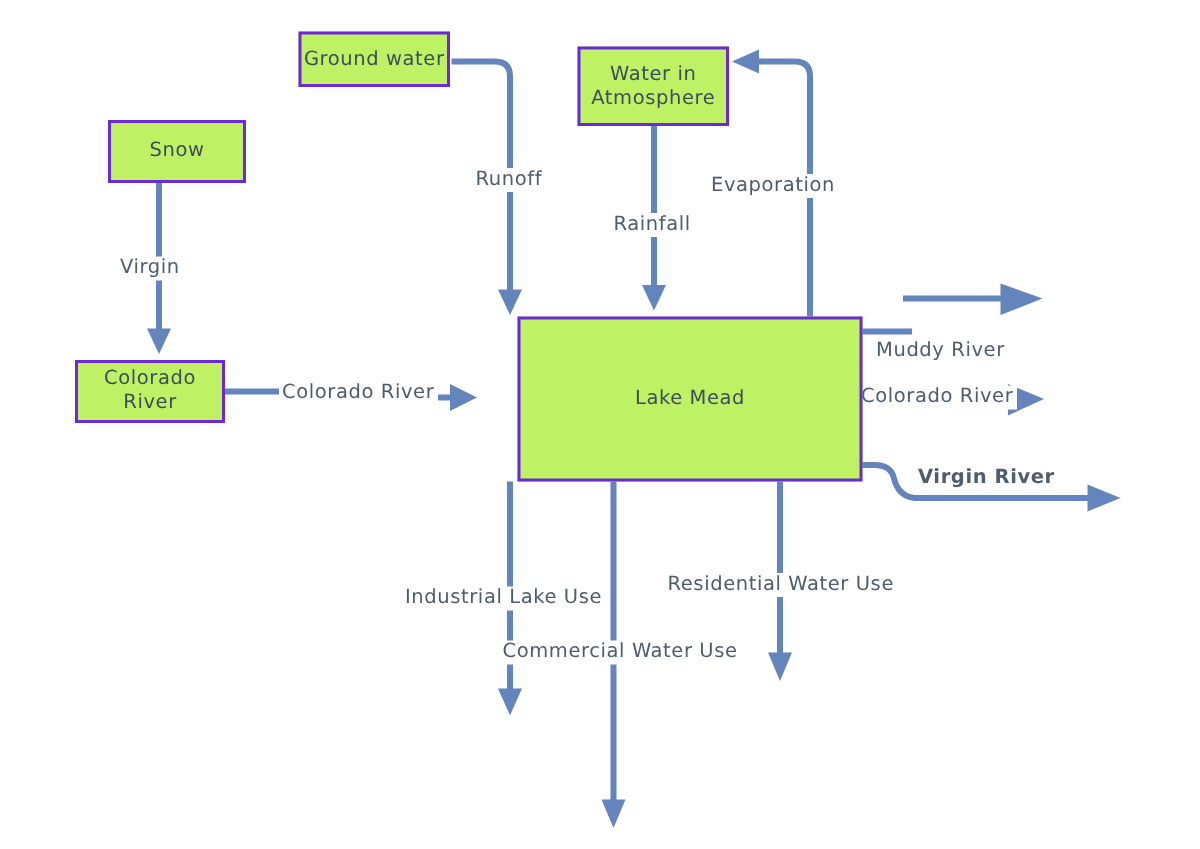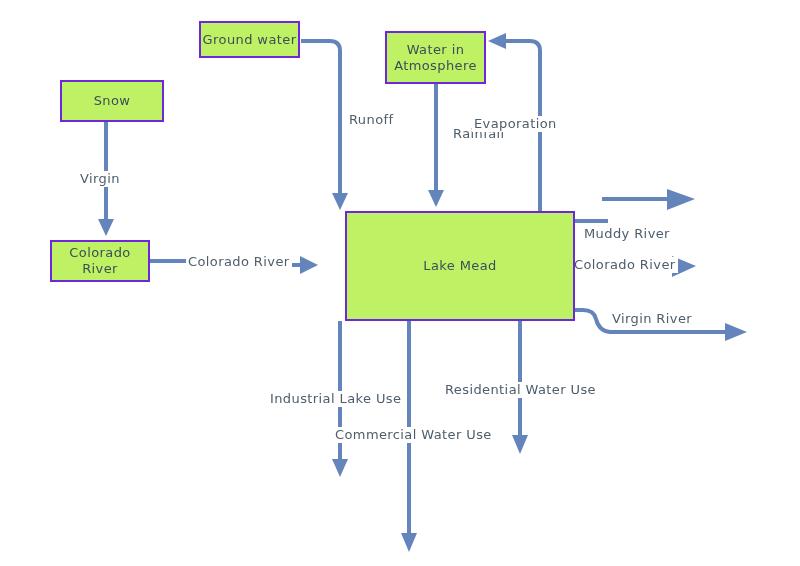--- a/index.html
+++ b/index.html
@@ -52,32 +52,32 @@
     display: flex;
     align-items: center;
     justify-content: center;
     text-align: center;
     line-height: 1.2;
     box-sizing: border-box;
   }
   
   #node-ground-water      { left:199px; top:21px;  width:101px; height:37px; }
   #node-water-atmosphere  { left:385px; top:20px;  width:101px; height:53px;margin-top:11px; }
-  #node-snow              { left:60px;  top:80px;  width:104px; height:42px; }
+  #node-snow              { left:72px;  top:80px;  width:92px; height:42px; }
   #node-colorado-river    { left:50px;  top:240px; width:100px; height:42px; }
   #node-lake-mead         { left:320px; top:211px; width:230px; height:110px;margin-left:25px; }
   
-  #lbl-runoff        { left:315px; top:112px;margin-left:32px; }
-  #lbl-rainfall      { left:407px; top:126px;margin-left:44px; }
+  #lbl-runoff        { left:315px; top:112px; }
+  #lbl-rainfall      { left:407px; top:142px; }
   #lbl-evaporation   { left:472px; top:116px; }
   #lbl-melting       { left:78px;  top:171px; }
   #lbl-colorado-in   { left:186px; top:254px; }
   #lbl-muddy         { left:582px; top:202px;margin-top:24px; }
   #lbl-colorado-out  { left:572px; top:257px; }
-  #lbl-virgin        { left:610px; top:311px; }
+  #lbl-virgin        { left:610px; top:311px;font-weight:bold; }
   #lbl-industrial    { left:268px; top:391px; }
   #lbl-commercial    { left:333px; top:427px; }
   #lbl-residential   { left:443px; top:382px; }
 </style>
 </head>
 <body>
 
 <div class="canvas">
 
   <svg class="wires" viewBox="0 0 800 566" xmlns="http://www.w3.org/2000/svg">

